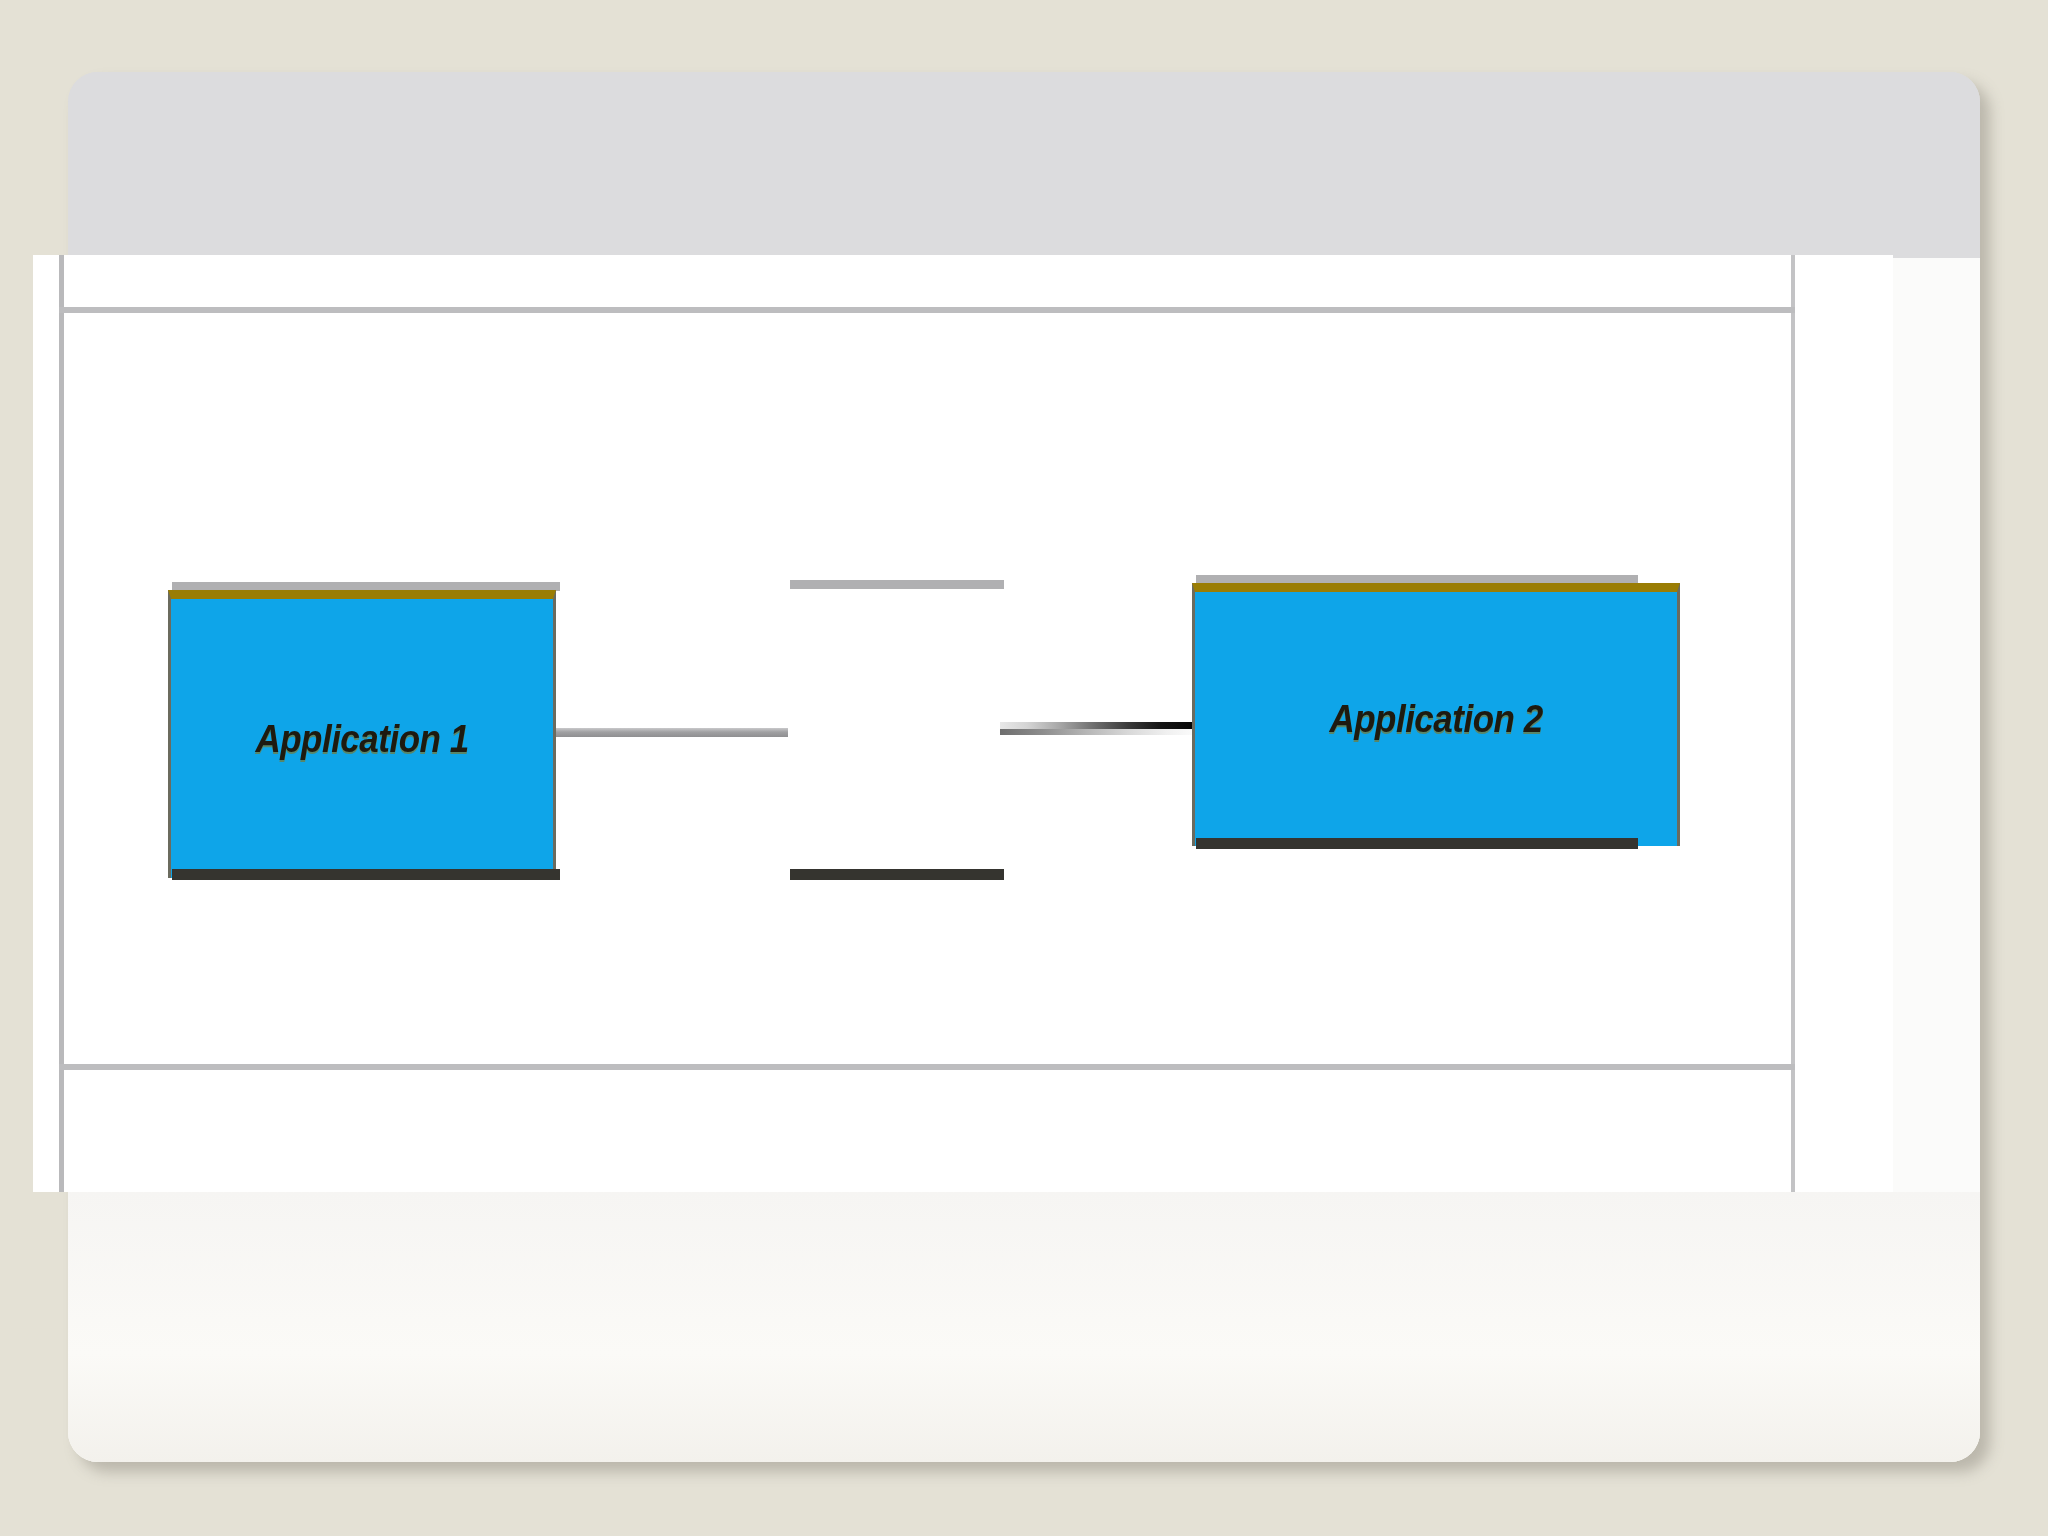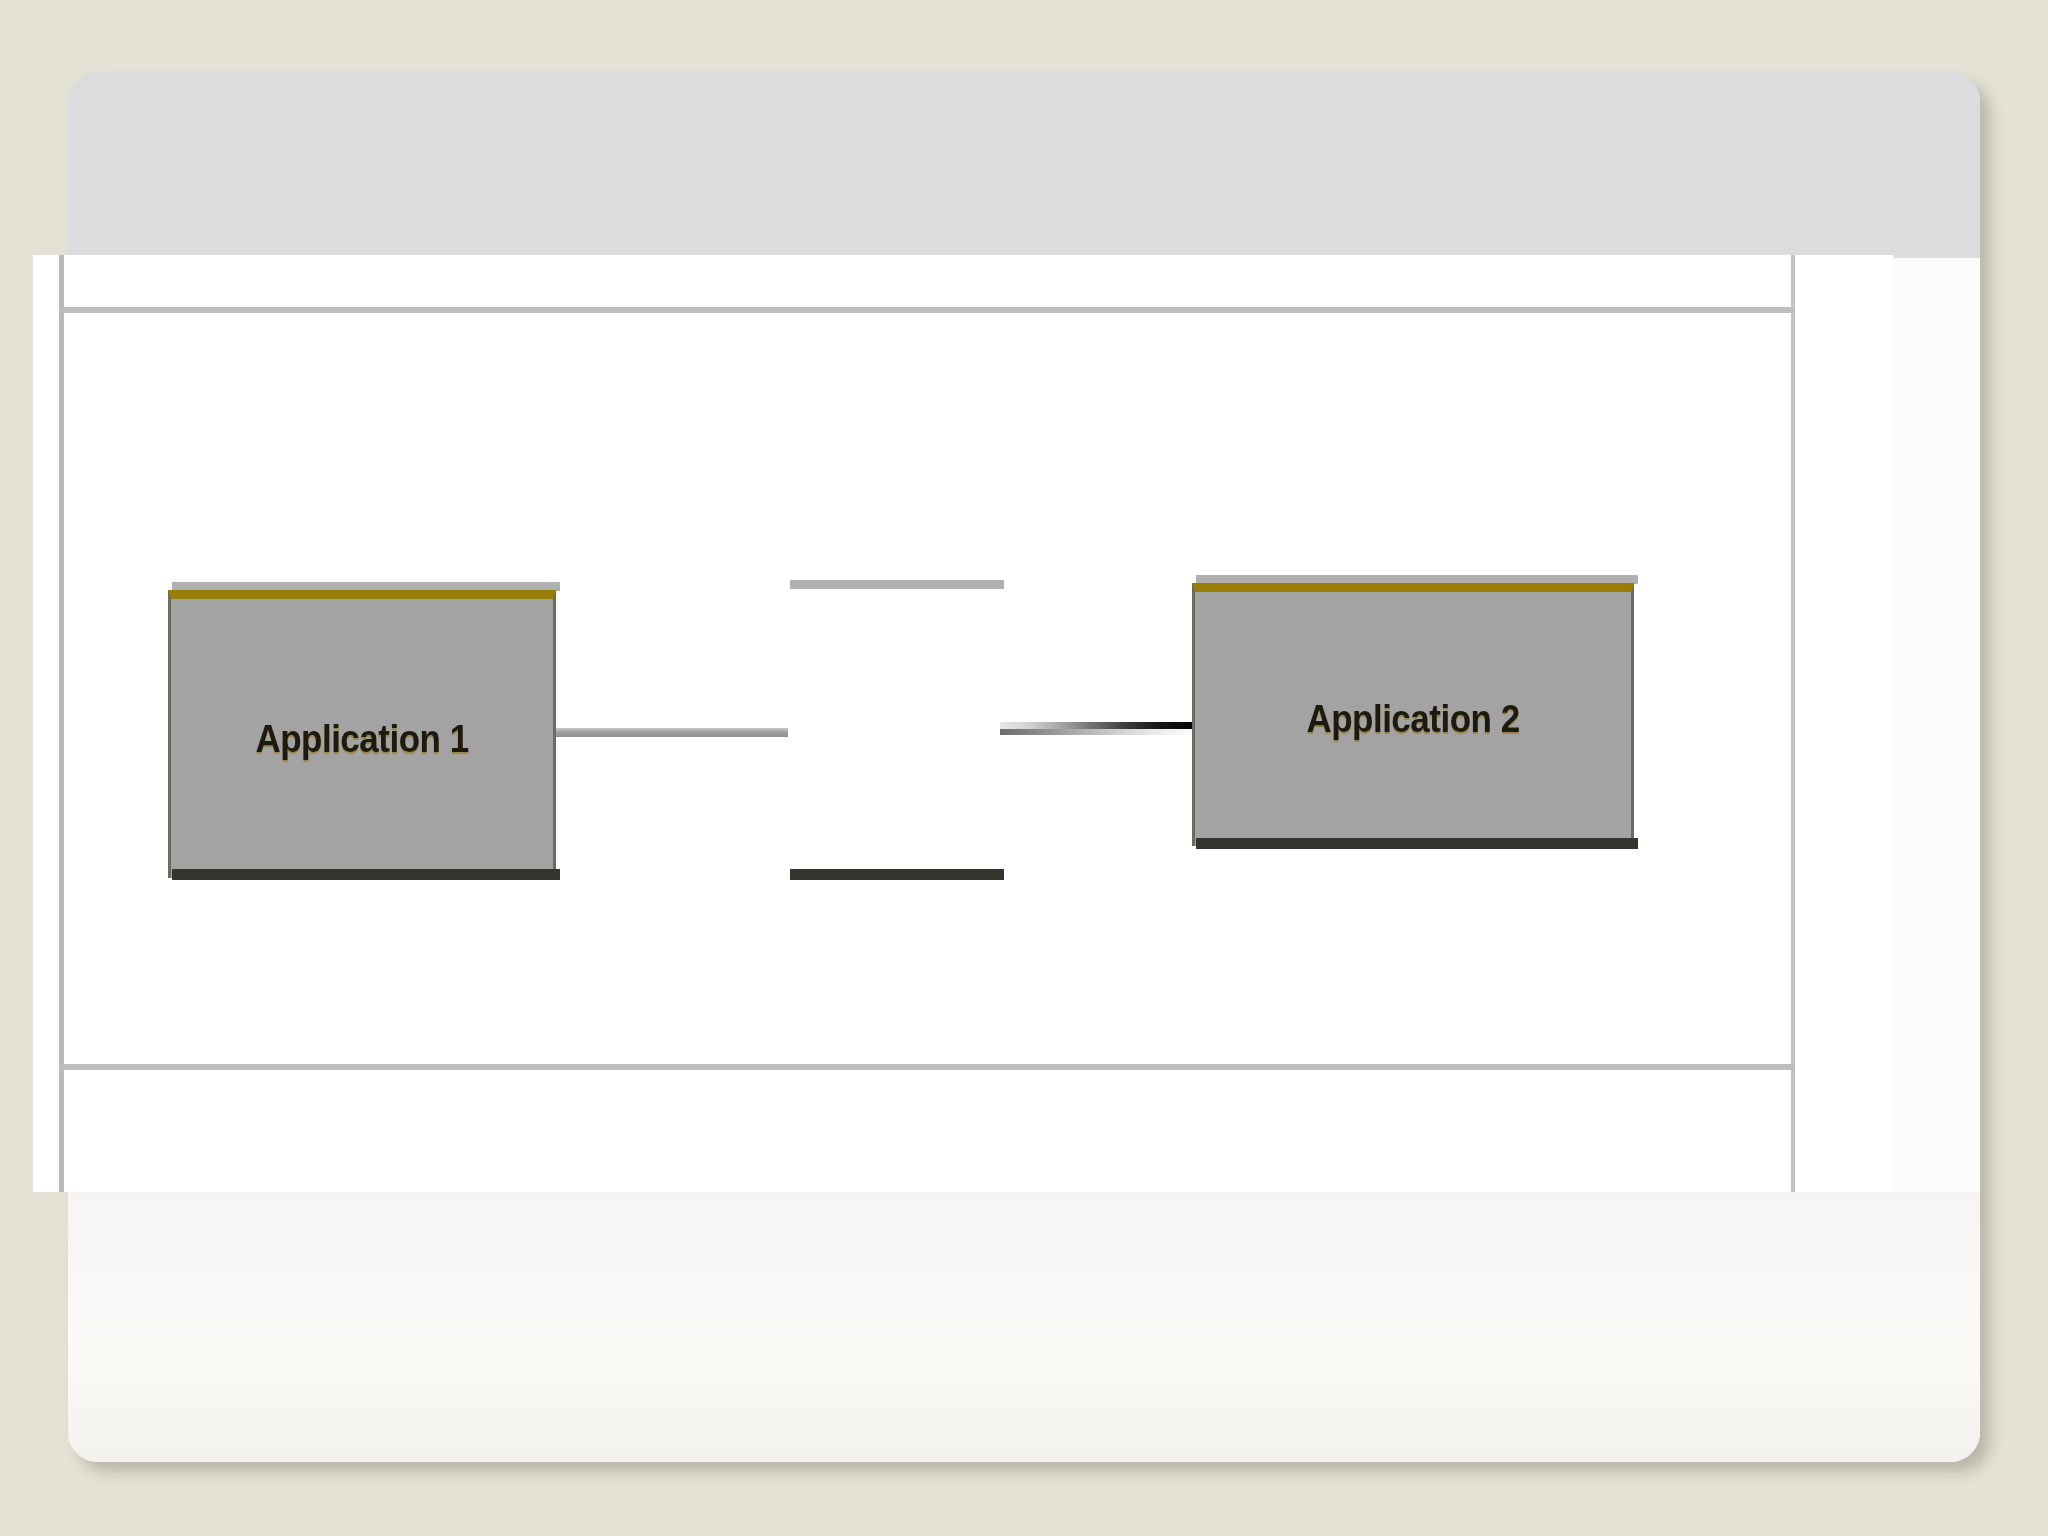--- a/index.html
+++ b/index.html
@@ -111,28 +111,29 @@
     left: 0;
     top: 0;
     width: 2048px;
     height: 1536px;
   }
 
   
   .node-box {
     position: absolute;
     box-sizing: border-box;
-    background: #a3a3a3;
+    background: #0ea5e9;
     border-top: 9px solid #9a7d04;
     border-left: 3px solid #6b6b5e;
     border-right: 3px solid #6b6b5e;
     border-bottom: 0;
     display: flex;
     align-items: center;
     justify-content: center;
+    font-style: italic;
   }
   
   .node-cap {
     position: absolute;
     height: 9px;
     background: #b0b0b2;
   }
   
   .node-shadow {
     position: absolute;
@@ -155,21 +156,21 @@
   #box-application-1 { left: 168px; top: 590px; width: 388px; height: 288px; }
   #cap-application-1 { left: 172px; top: 582px; width: 388px; }
   #shadow-application-1 { left: 172px; top: 869px; width: 388px; }
 
   
   #box-channel-broker { left: 786px; top: 588px; width: 216px; height: 290px; }
   #cap-channel-broker { left: 790px; top: 580px; width: 214px; }
   #shadow-channel-broker { left: 790px; top: 869px; width: 214px; }
 
   
-  #box-application-2 { left: 1192px; top: 583px; width: 442px; height: 263px; }
+  #box-application-2 { left: 1192px; top: 583px; width: 488px; height: 263px; }
   #cap-application-2 { left: 1196px; top: 575px; width: 442px; }
   #shadow-application-2 { left: 1196px; top: 838px; width: 442px; }
 
   
   .connector {
     position: absolute;
   }
   #connector-app1-channel {
     left: 556px;
     top: 728px;

